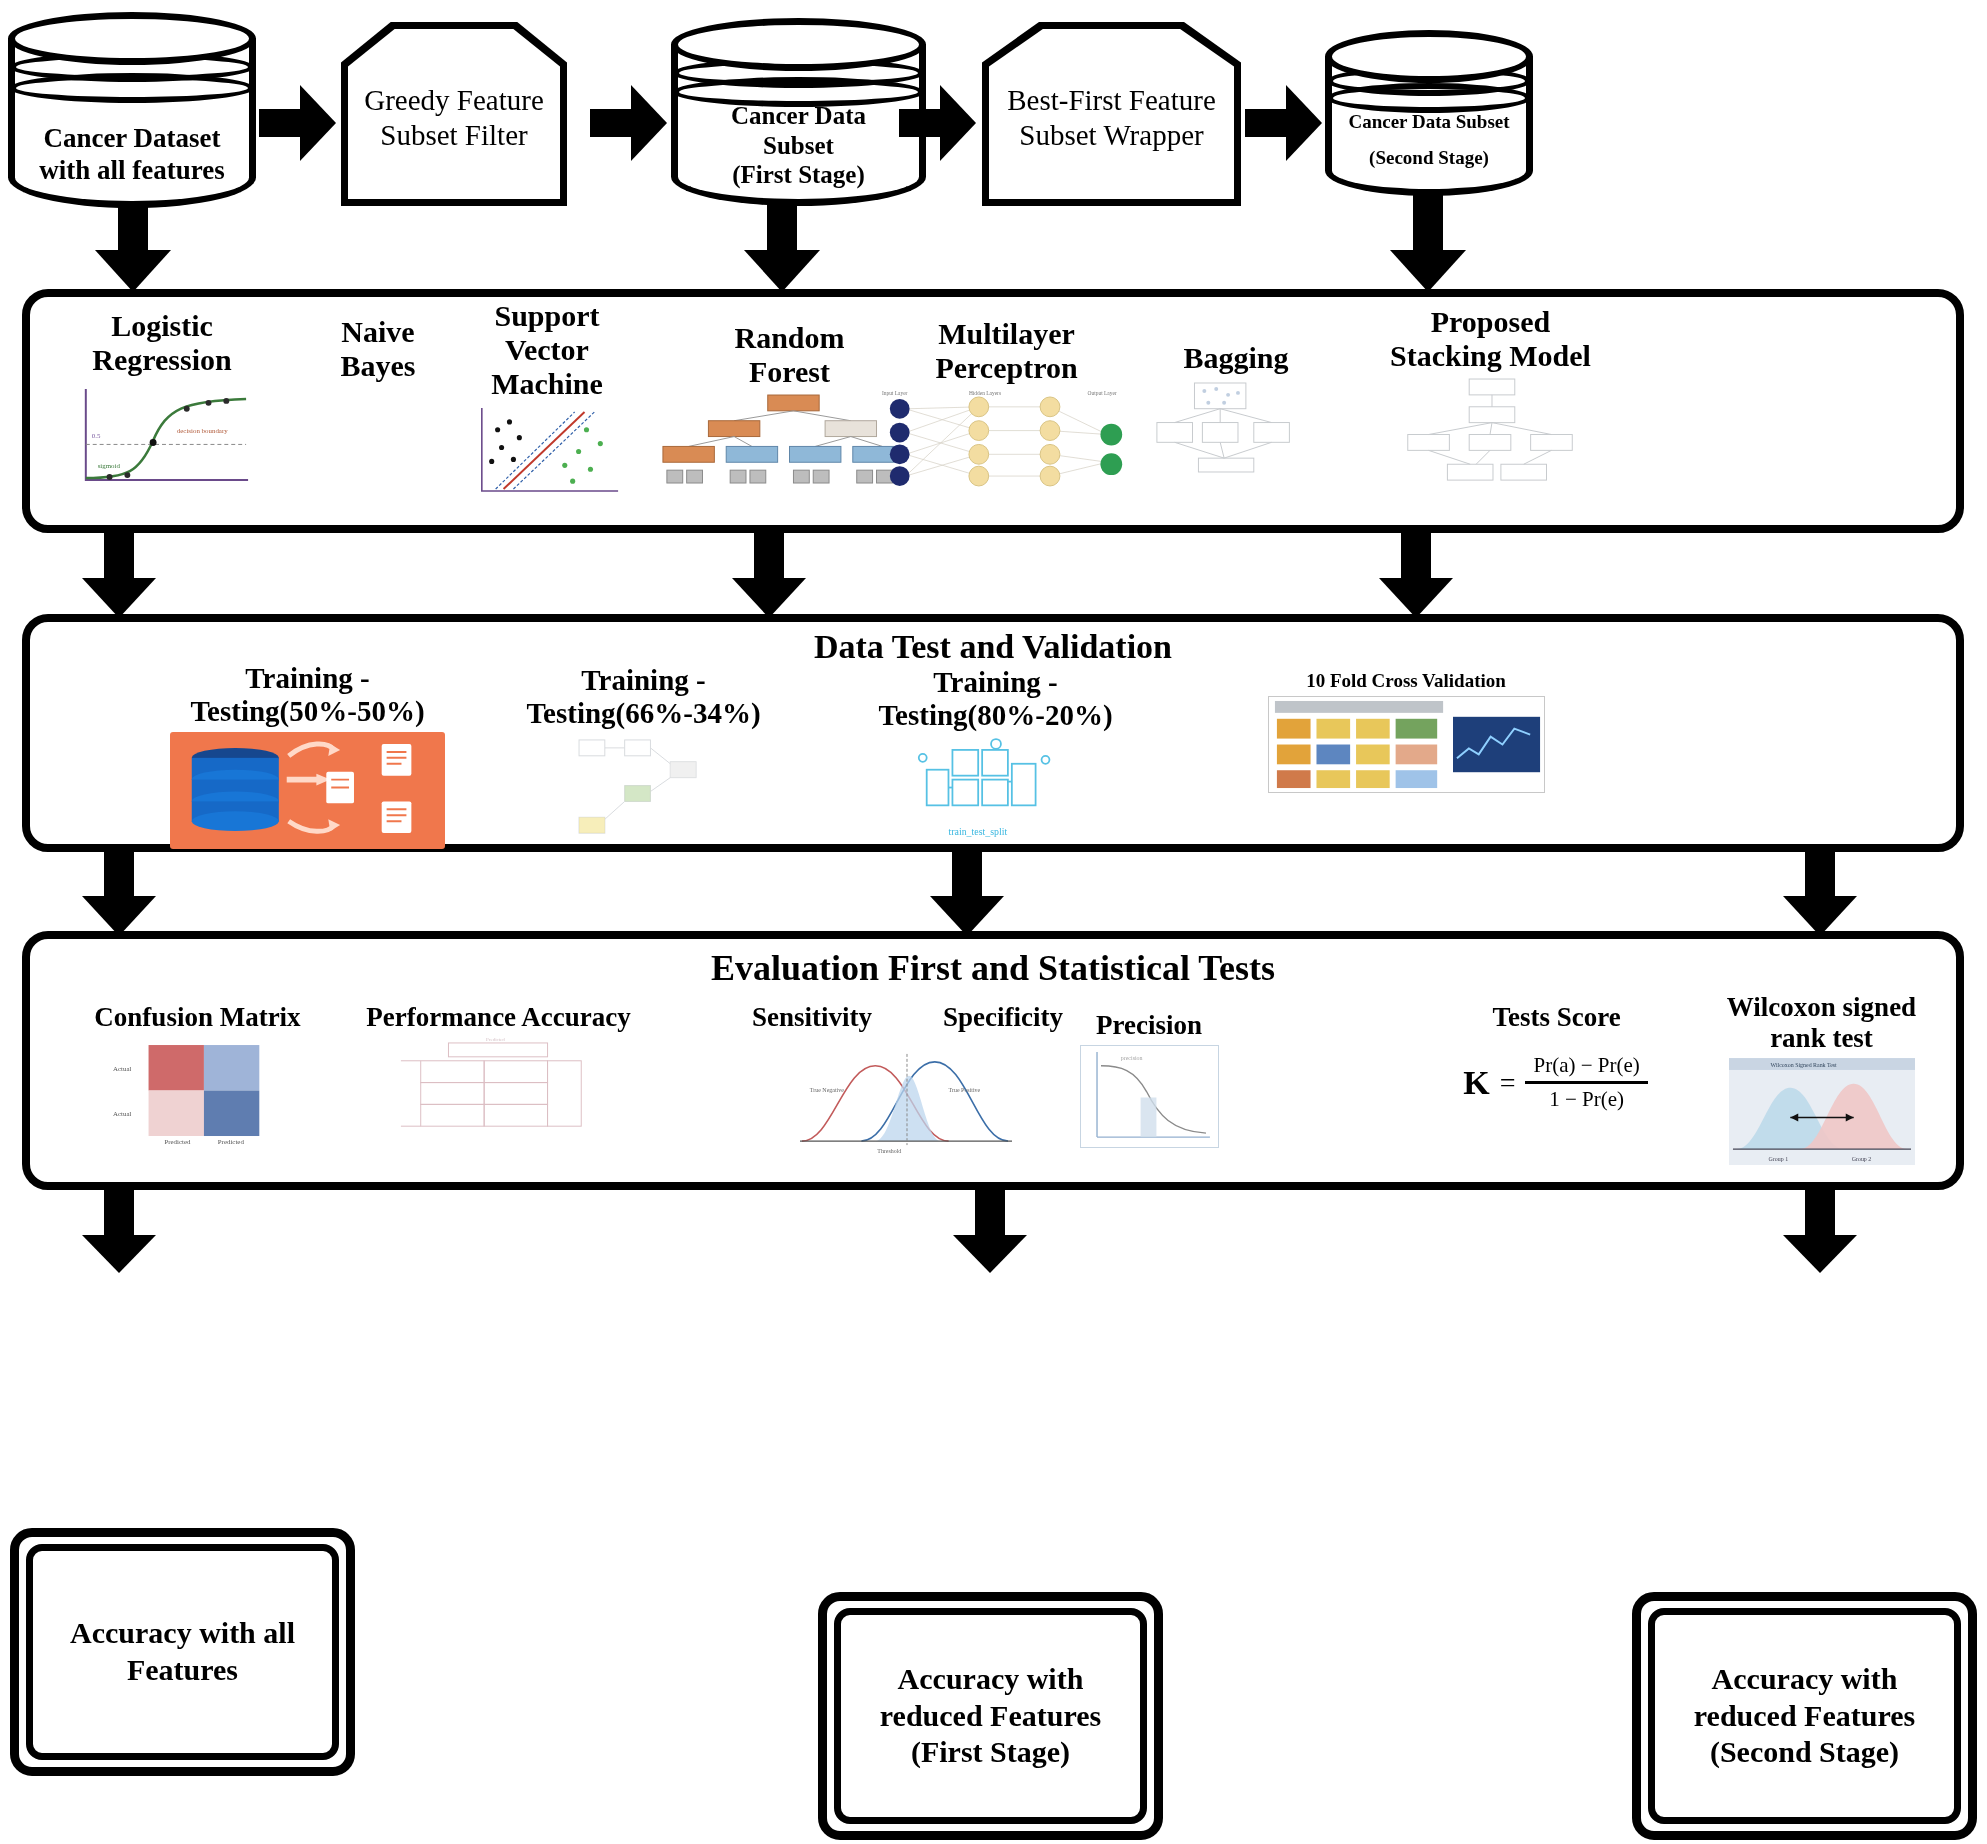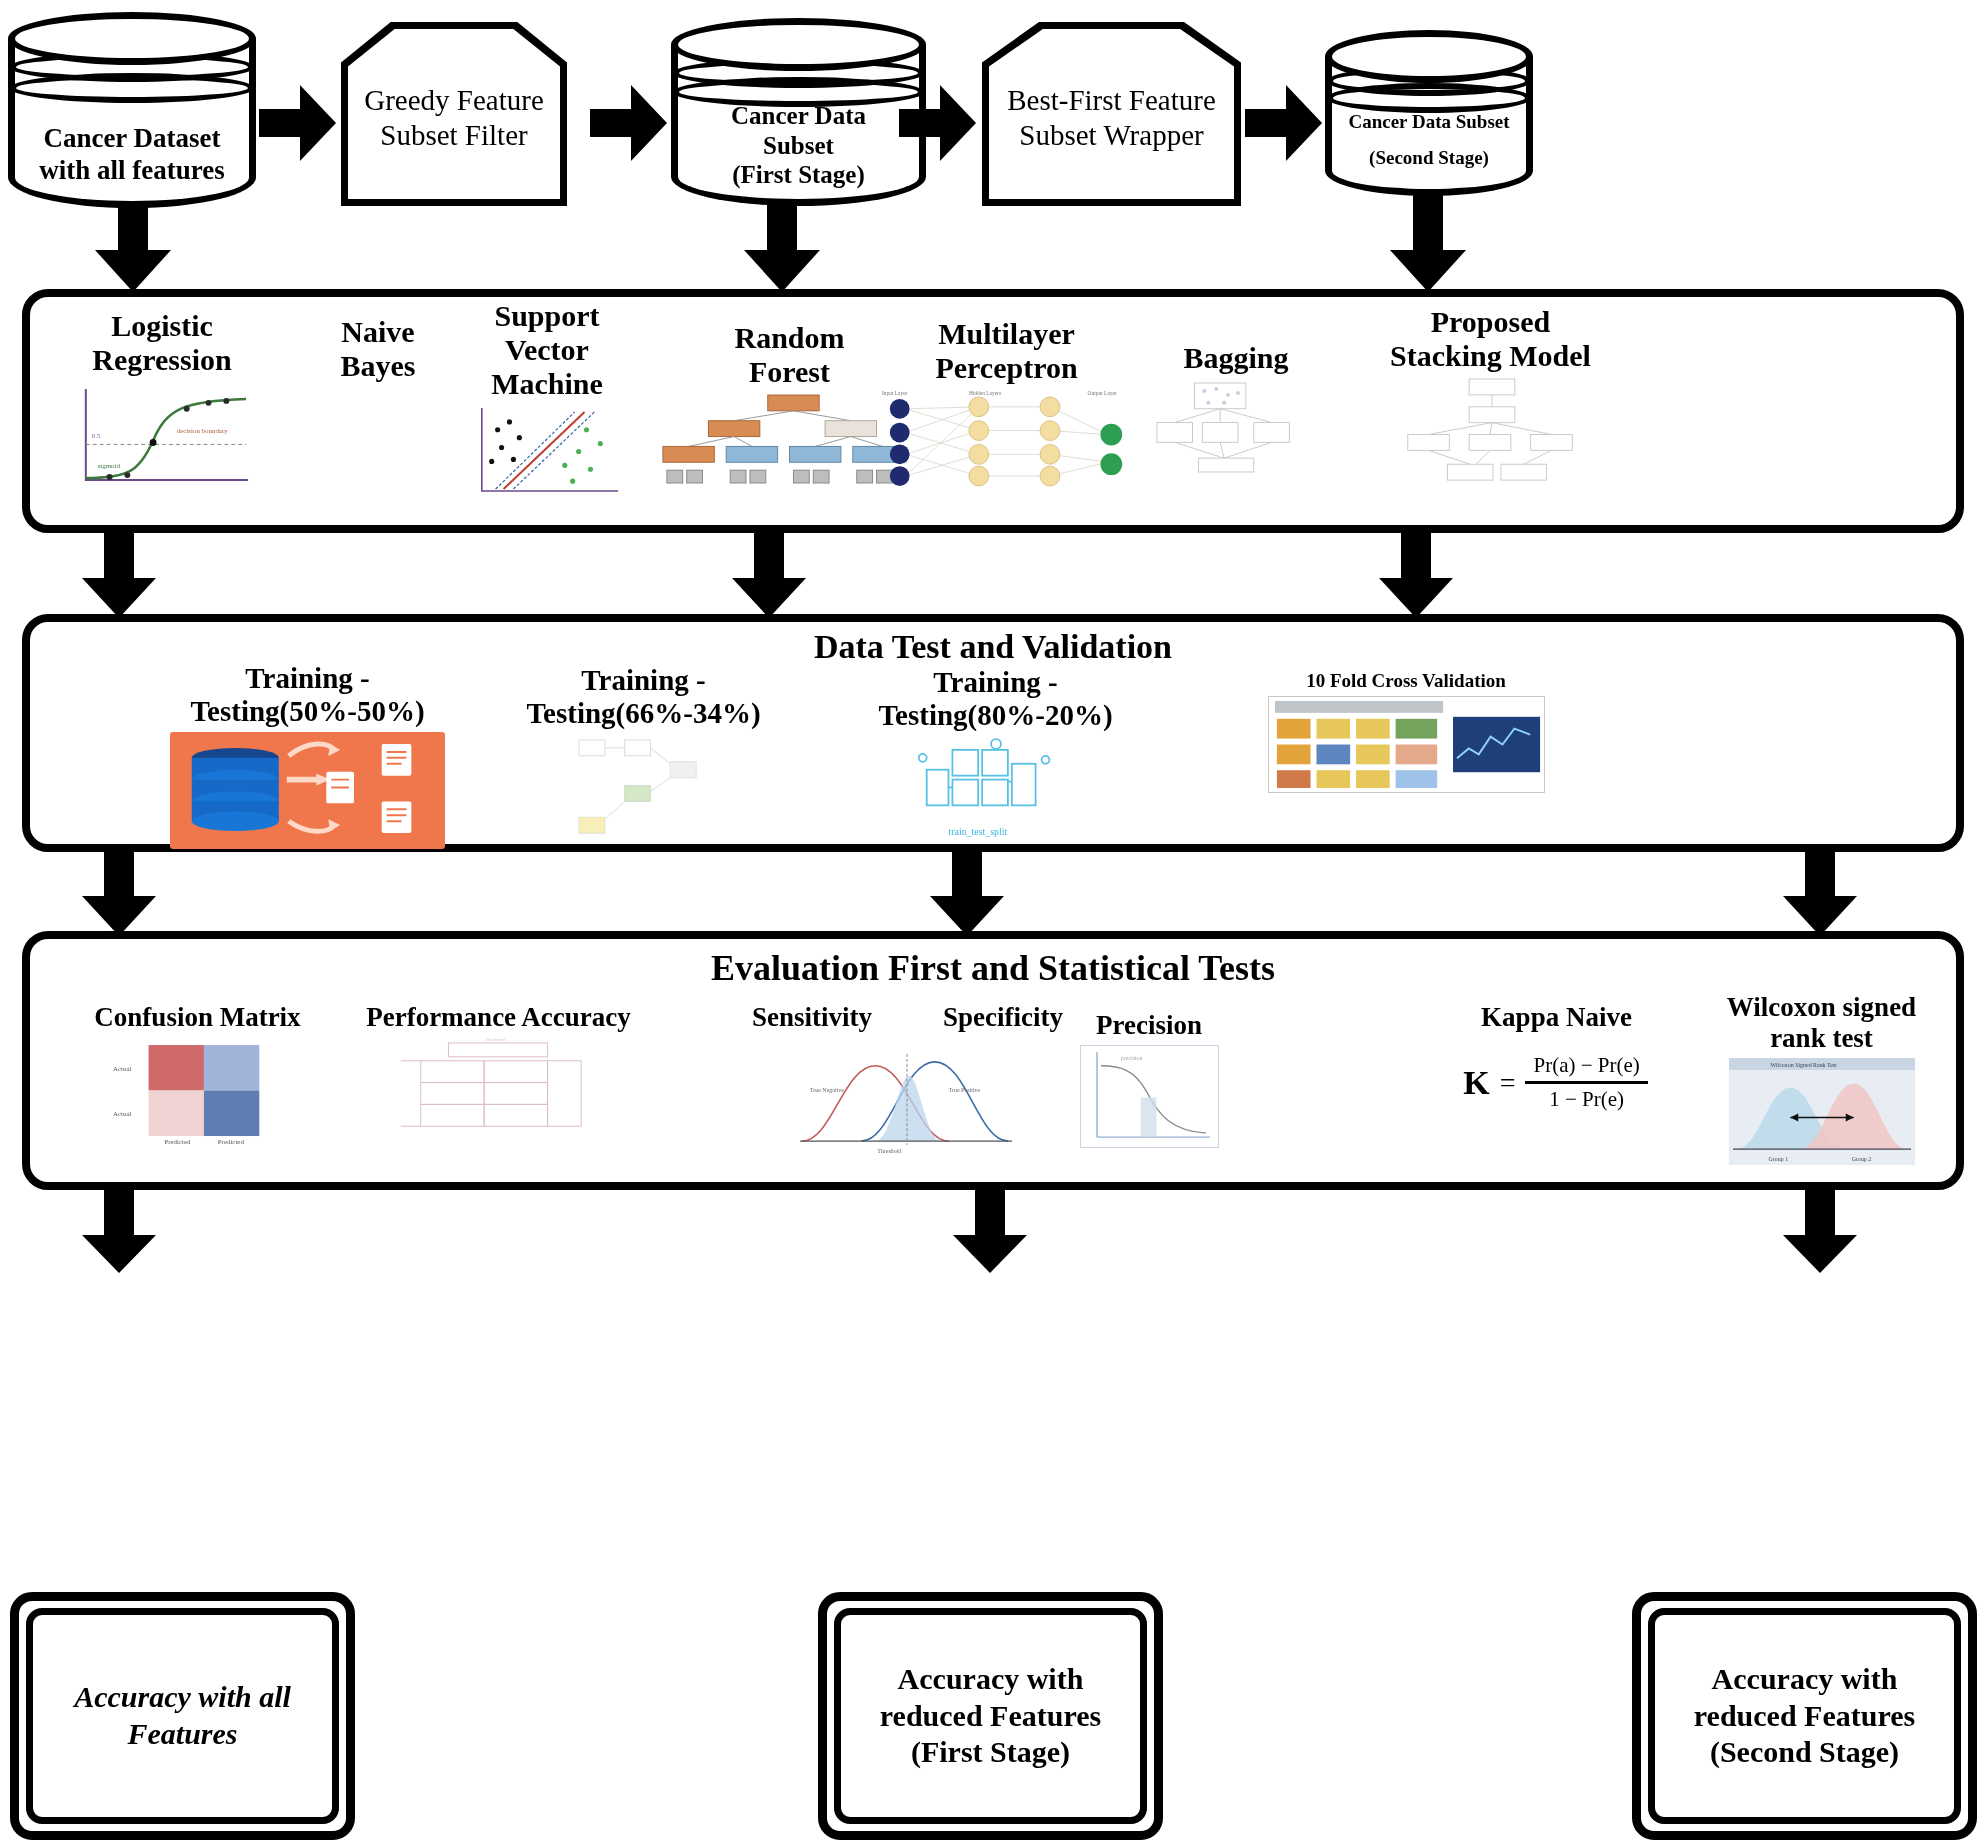--- a/index.html
+++ b/index.html
@@ -618,21 +618,21 @@
           <path d="M20 20 C40 20, 54 24, 66 46 C78 70, 92 86, 126 88" fill="none" stroke="#2b2b2b" stroke-width="1.4"></path>
           <rect x="60" y="52" width="16" height="40" fill="#aac4dc" opacity=".8"></rect>
           <text x="40" y="14" font-size="6" fill="#555">precision</text>
         </svg>
       </div>
     </div>
 
 
     <div class="cell" style="left:1378px; top:63px; width:297px;">
       <div class="cap" style="font-size:27px;">
-        <div>Kappa Naive</div>
+        <div>Tests Score</div>
       </div>
       <div class="abs" style="left:14px; top:51px; width:267px; display:flex; align-items:center; justify-content:center;">
         <span style="font-size:34px; font-weight:bold;">K</span>
         <span style="font-size:28px; margin:0 10px;">=</span>
         <span style="display:inline-block; text-align:center;">
           <span style="display:block; font-size:21px; padding:0 8px;">Pr(a) − Pr(e)</span>
           <span style="display:block; height:3px; background:#000; margin:3px 0;"></span>
           <span style="display:block; font-size:21px; padding:0 8px;">1 − Pr(e)</span>
         </span>
       </div>
@@ -666,21 +666,21 @@
   </div>
   <div class="arrow-d" style="left:952px; top:1188px; width:75px; height:85px;">
     <div class="shaft" style="width:30px; height:48px;"></div>
     <div class="head" style="border-width:38px 37px 0 37px;"></div>
   </div>
   <div class="arrow-d" style="left:1782px; top:1188px; width:75px; height:85px;">
     <div class="shaft" style="width:30px; height:48px;"></div>
     <div class="head" style="border-width:38px 37px 0 37px;"></div>
   </div>
 
-  <div class="dbox" style="left:10px; top:1592px; width:345px; height:248px;font-style:italic;">
+  <div class="dbox" style="left:10px; top:1528px; width:345px; height:248px;">
     <div class="in" style="font-size:30px; font-weight:bold;">
       <div>
         <div>Accuracy with all</div>
         <div>Features</div>
       </div>
     </div>
   </div>
 
   <div class="dbox" style="left:818px; top:1592px; width:345px; height:248px;">
     <div class="in" style="font-size:30px; font-weight:bold;">

